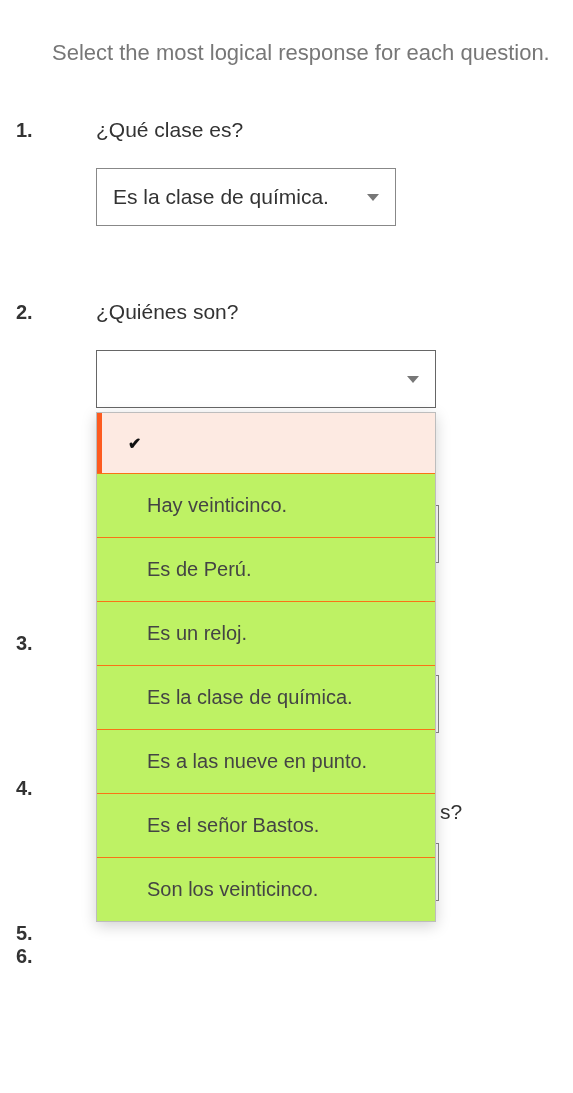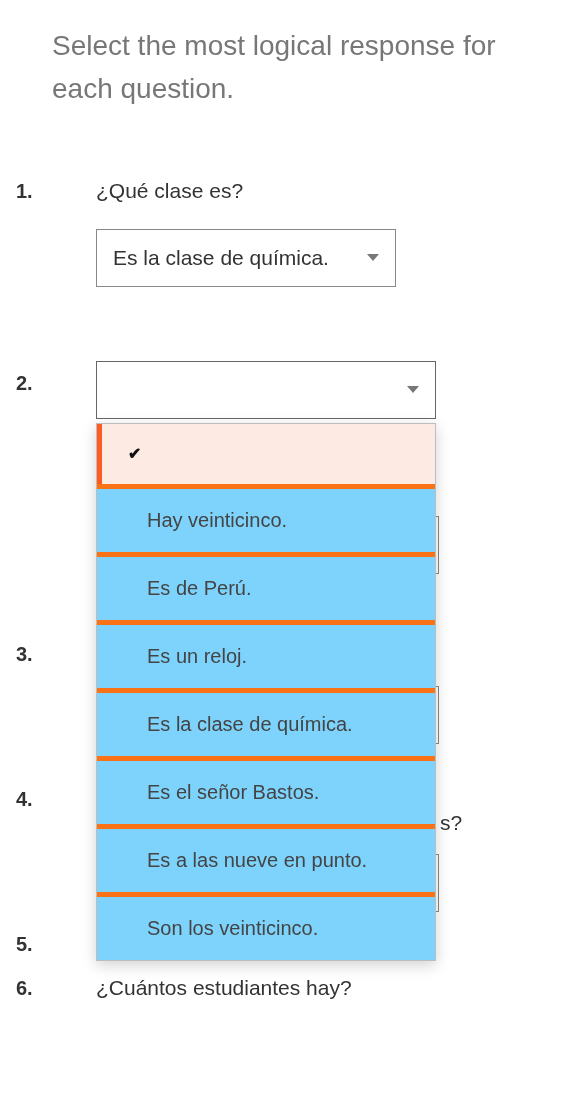--- a/index.html
+++ b/index.html
@@ -7,45 +7,44 @@
     width: 573px;
     font-family: "Segoe UI", "Helvetica Neue", Arial, sans-serif;
     background: #fff;
     color: #333;
   }
   .wrap {
     padding: 24px 0 24px 16px;
     position: relative;
   }
   .instructions {
-    font-size: 28px;
+    font-size: 22px;
     line-height: 1.55;
     color: #777;
-    margin: 0 10px 48px 36px;
+    margin: 12px 10px 48px 36px;
   }
   .q-row {
     display: flex;
     align-items: baseline;
     margin-bottom: 22px;
   }
   .q-num {
     width: 80px;
     flex: 0 0 80px;
     font-weight: 700;
     color: #333;
     font-size: 20px;
   }
   .q-body {
     flex: 1;
   }
   .q-text {
     font-size: 21px;
     color: #333;
     margin-bottom: 26px;
-    margin-top: 20px;
   }
   .select-box {
     display: inline-flex;
     align-items: center;
     border: 1.5px solid #888;
     padding: 14px 16px;
     min-height: 58px;
     min-width: 300px;
     font-size: 21px;
     color: #333;
@@ -72,23 +71,23 @@
     width: 340px;
     background: #fff;
     border: 1px solid #bdbdbd;
     box-shadow: 0 4px 14px rgba(0,0,0,0.18);
     z-index: 50;
   }
   .dd-item {
     padding: 20px 20px 20px 50px;
     font-size: 20px;
     color: #444;
-    border-top: 5px solid #f97316;
+    border-top: 1px solid #f97316;
     cursor: pointer;
-    background: #7dd3fc;
+    background: #bef264;
   }
   .dd-item:first-child { border-top: none; }
   .dd-item.selected {
     background: #fdeae2;
     border-left: 5px solid #fd5b1f;
     padding-left: 26px;
     height: 60px;
     display: flex;
     align-items: center;
   }
@@ -127,41 +126,42 @@
         <span class="select-label">Es la clase de química.</span>
         <span class="caret"></span>
       </div>
       <div class="spacer-after"></div>
     </div>
   </div>
 
   <div class="q-row">
     <div class="q-num">2.</div>
     <div class="q-body">
+      <div class="q-text">¿Quiénes son?</div>
       <div class="dd-anchor">
         <div class="select-box wide" style="border-color:#666;">
           <span class="select-label"></span>
           <span class="caret"></span>
         </div>
 
         
         <div class="ghost-select" style="top:155px; left:3px;"></div>
         <div class="ghost-select" style="top:325px; left:3px;"></div>
         <div class="ghost-select" style="top:493px; left:3px;"></div>
 
         <div class="dropdown">
           <div class="dd-item selected">
             <span class="check">✔</span>
           </div>
           <div class="dd-item">Hay veinticinco.</div>
           <div class="dd-item">Es de Perú.</div>
           <div class="dd-item">Es un reloj.</div>
           <div class="dd-item">Es la clase de química.</div>
+          <div class="dd-item">Es a las nueve en punto.</div>
           <div class="dd-item">Es el señor Bastos.</div>
-          <div class="dd-item">Es a las nueve en punto.</div>
           <div class="dd-item">Son los veinticinco.</div>
         </div>
 
         
         <div style="height:80px;"></div>
       </div>
     </div>
   </div>
 
   <div class="q-row" style="margin-bottom:0;">
@@ -176,18 +176,15 @@
 
   <div class="q-row" style="position:relative; margin-bottom:0;">
     <div class="q-num">5.</div>
     <div class="q-body" style="height:140px; position:relative;">
       <span class="peek" style="left:344px; top:0;">s?</span>
     </div>
   </div>
 
   <div class="q-row" style="margin-bottom:0;">
     <div class="q-num">6.</div>
-    <div class="q-body">
-      <div class="q-text" style="margin-bottom:0;">¿Cuántos estudiantes hay?</div>
-    </div>
   </div>
 
 </div>
 
 </body></html>

